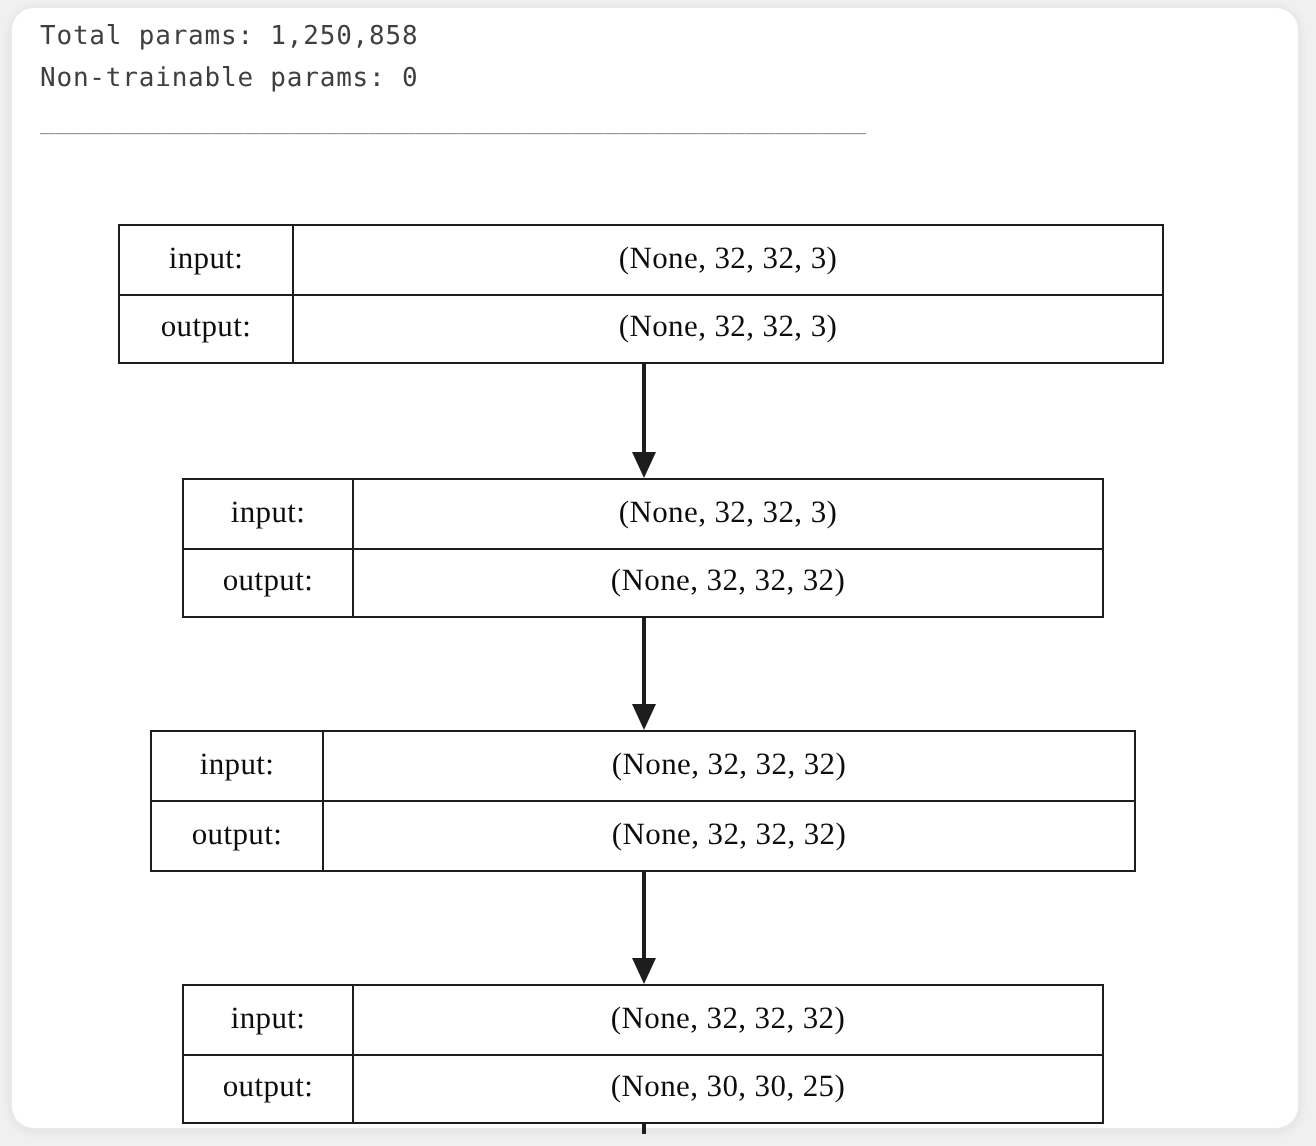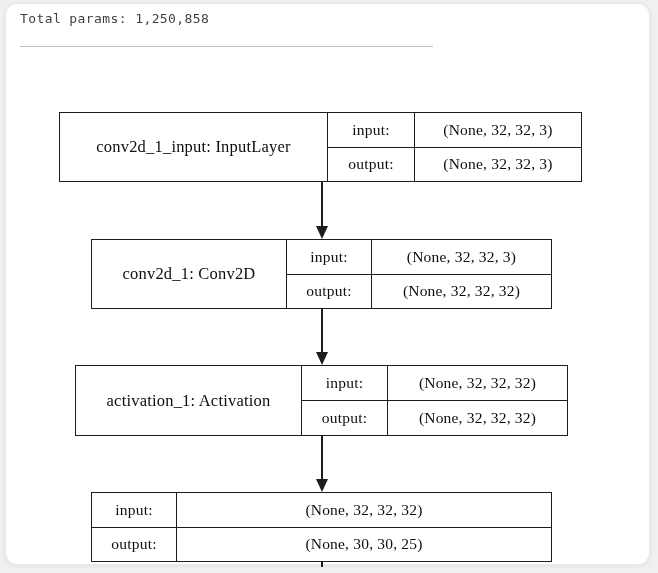--- a/index.html
+++ b/index.html
@@ -119,59 +119,57 @@
 </style>
 </head>
 <body>
 
 <div class="card"></div>
 
 <div class="content">
 
   <div class="summary">
     <div>Total params: 1,250,858</div>
+    <div>Non-trainable params: 0</div>
     <div class="separator">____________________________________________________________</div>
   </div>
 
   <div class="node" style="left:59px; top:112px; width:523px; height:70px;">
-    <div class="name" style="width:268px">conv2d_1_input: InputLayer</div>
     <div class="col labels" style="width:86px">
       <div class="cell">input:</div>
       <div class="cell">output:</div>
     </div>
     <div class="col shapes">
       <div class="cell">(None, 32, 32, 3)</div>
       <div class="cell">(None, 32, 32, 3)</div>
     </div>
   </div>
 
   <div class="arrow" style="left:315px; top:182px; height:57px;">
     <div class="shaft"></div>
     <div class="head"></div>
   </div>
 
   <div class="node" style="left:91px; top:239px; width:461px; height:70px;">
-    <div class="name" style="width:195px">conv2d_1: Conv2D</div>
     <div class="col labels" style="width:84px">
       <div class="cell">input:</div>
       <div class="cell">output:</div>
     </div>
     <div class="col shapes">
       <div class="cell">(None, 32, 32, 3)</div>
       <div class="cell">(None, 32, 32, 32)</div>
     </div>
   </div>
 
   <div class="arrow" style="left:315px; top:309px; height:56px;">
     <div class="shaft"></div>
     <div class="head"></div>
   </div>
 
   <div class="node" style="left:75px; top:365px; width:493px; height:71px;">
-    <div class="name" style="width:226px">activation_1: Activation</div>
     <div class="col labels" style="width:85px">
       <div class="cell">input:</div>
       <div class="cell">output:</div>
     </div>
     <div class="col shapes">
       <div class="cell">(None, 32, 32, 32)</div>
       <div class="cell">(None, 32, 32, 32)</div>
     </div>
   </div>
 

